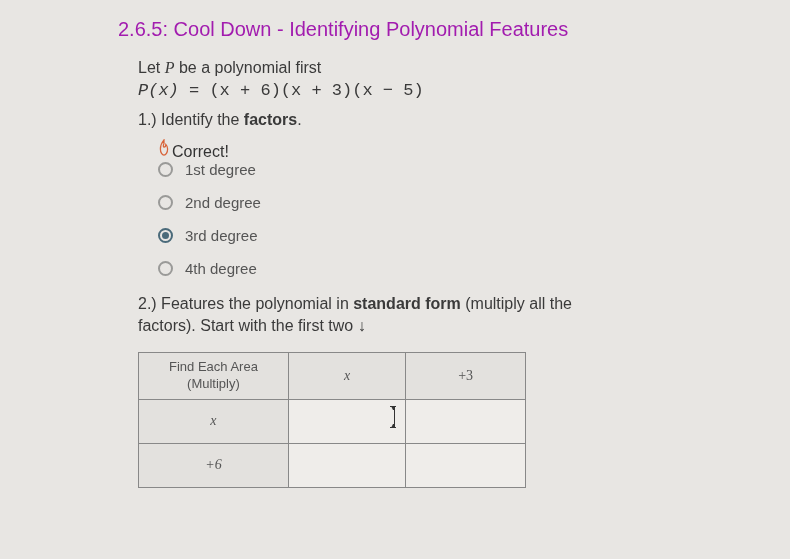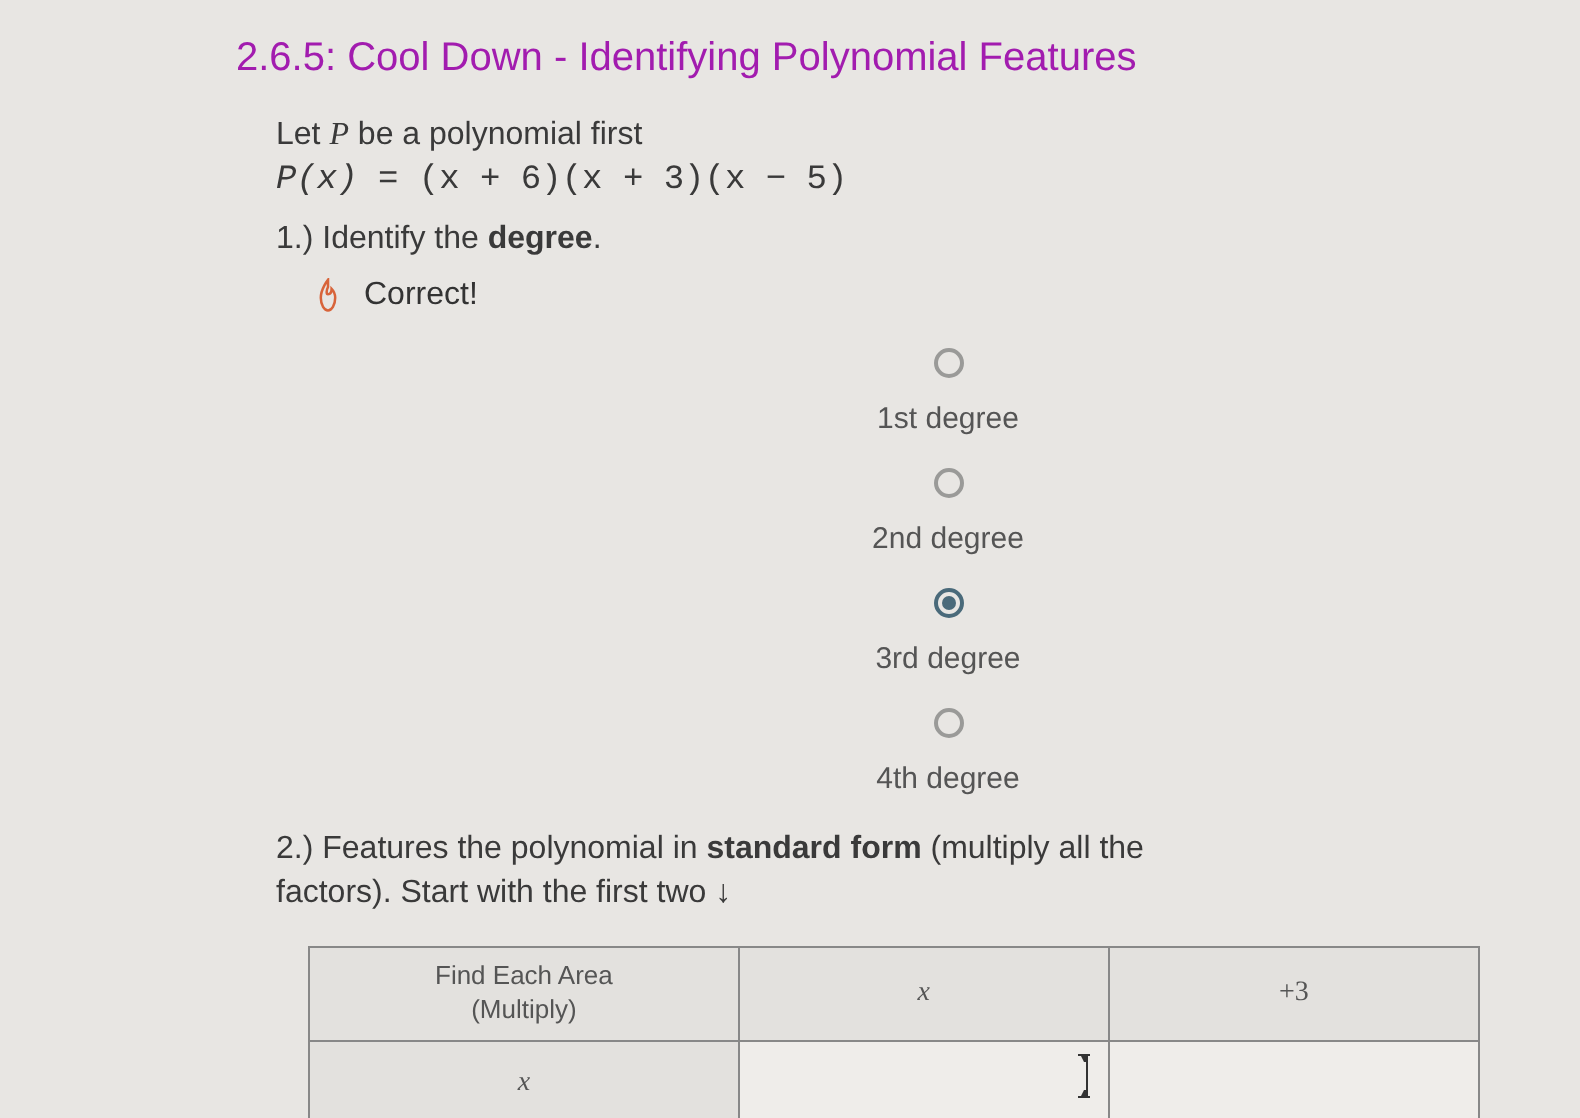--- a/index.html
+++ b/index.html
@@ -33,34 +33,31 @@
     }
     .equation .upright { font-style: normal; }
     .q-block { padding-left: 20px; }
     .q-text {
       font-size: 16px;
       margin-bottom: 10px;
     }
     .q-text b { font-weight: 700; }
     .correct-row {
       display: flex;
-      align-items: flex-start;
-      gap: 10px;
+      align-items: flex-end;
       padding-left: 18px;
-      margin-bottom: 12px;
     }
     .flame-icon svg { width: 16px; height: 18px; }
     .correct-text { font-size: 16px; color: #333; }
     .options { padding-left: 20px; }
     .option-row {
       display: flex;
       align-items: center;
       gap: 12px;
       margin-bottom: 16px;
-      flex-direction: column;
     }
     .radio {
       width: 15px;
       height: 15px;
       border: 2px solid #9a9a98;
       border-radius: 50%;
       display: flex;
       align-items: center;
       justify-content: center;
       flex-shrink: 0;
@@ -80,22 +77,22 @@
       margin-top: 14px;
       padding-left: 20px;
       font-size: 16px;
       line-height: 1.4;
       max-width: 480px;
     }
     .q2 .sf { font-weight: 700; }
     .arrow { font-size: 16px; }
     .table-wrap {
       margin-top: 14px;
-      margin-left: 36px;
-      width: 586px;
+      margin-left: 20px;
+      width: 388px;
     }
     table {
       border-collapse: collapse;
       width: 100%;
       background: #e3e1de;
     }
     td {
       border: 1px solid #888;
       height: 44px;
       text-align: center;
@@ -151,21 +148,21 @@
 
 <div class="intro">
   <span>Let </span><span class="poly-name">P</span><span> be a polynomial first</span>
 </div>
 <div class="equation">
   <span>P(x) = </span><span class="upright">(x + 6)(x + 3)(x − 5)</span>
 </div>
 
 <div class="q-block">
   <div class="q-text">
-    <span>1.)</span><span> Identify the </span><b>degree</b><span>.</span>
+    <span>1.)</span><span> Identify the </span><b>factors</b><span>.</span>
   </div>
 
   <div class="correct-row">
     <span class="flame-icon">
       <svg viewBox="0 0 16 20">
         <path d="M8 1 C8 1 4 6 4 11 C4 15 6 18 8 18 C10 18 12 15 12 11 C12 9 11 7 10 6 C10 8 9 9 8 9 C7 9 7 7 8 5 C8 3 8 1 8 1 Z" fill="none" stroke="#d8643a" stroke-width="1.4"></path>
       </svg>
     </span>
     <span class="correct-text">Correct!</span>
   </div>

